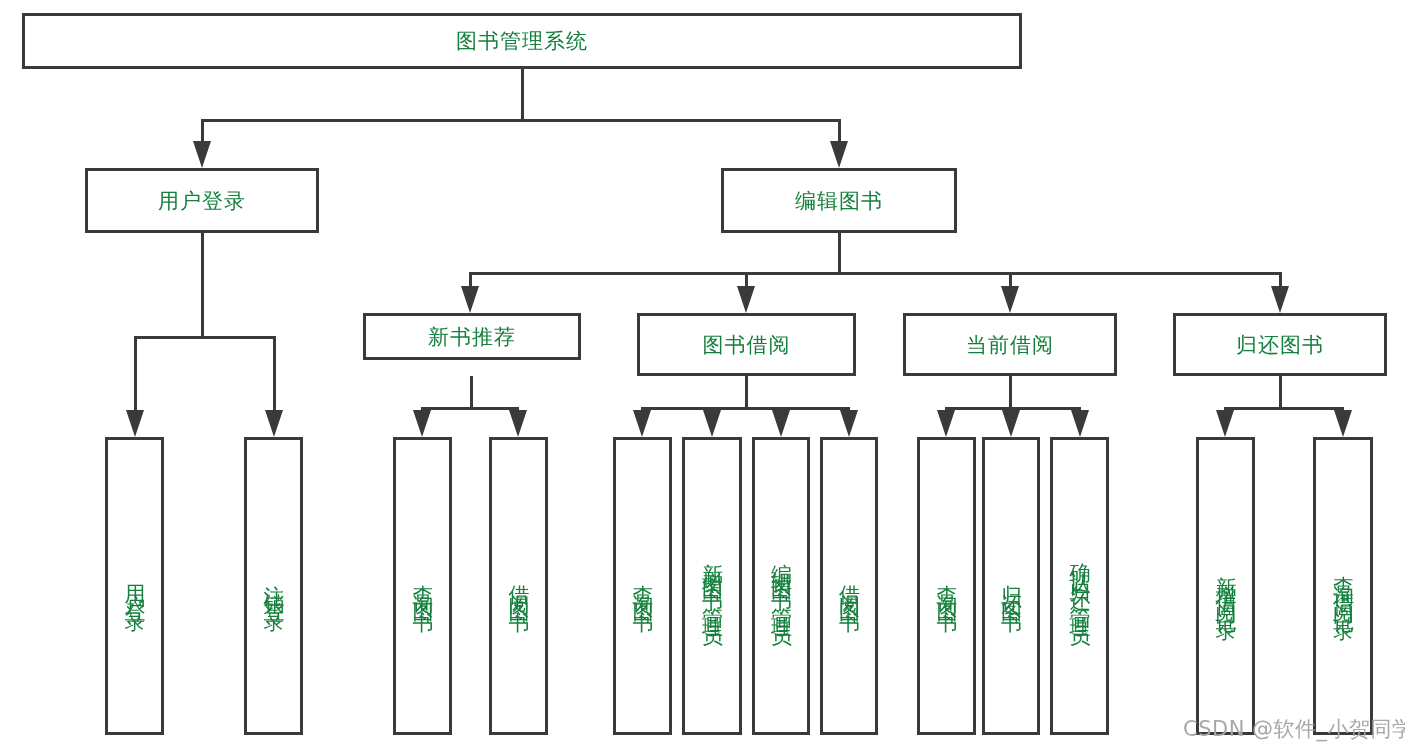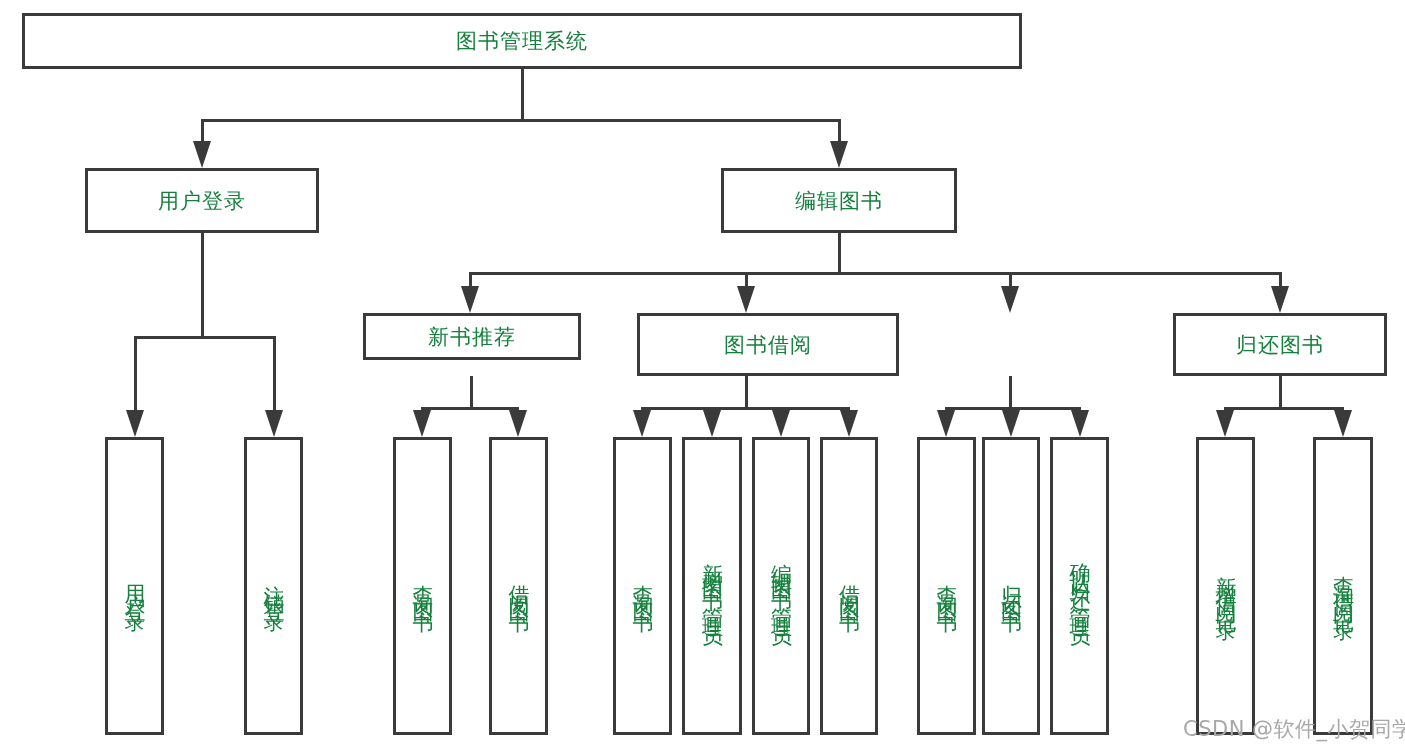--- a/index.html
+++ b/index.html
@@ -95,22 +95,25 @@
     <div class="seg" style="left:1279px; top:272px; width:3px; height:17px;"></div>
     <div class="arrow" style="left:461px; top:286px;"></div>
     <div class="arrow" style="left:737px; top:286px;"></div>
     <div class="arrow" style="left:1001px; top:286px;"></div>
     <div class="arrow" style="left:1271px; top:286px;"></div>
   </div>
 
   <div class="node" style="left:363px; top:313px; width:218px; height:47px;">
     <span>新书推荐</span>
   </div>
-  <div class="node" style="left:637px; top:313px; width:262px; height:63px;">
+  <div class="node" style="left:637px; top:313px; width:219px; height:63px;">
     <span>图书借阅</span>
+  </div>
+  <div class="node" style="left:903px; top:313px; width:214px; height:63px;">
+    <span>当前借阅</span>
   </div>
   <div class="node" style="left:1173px; top:313px; width:214px; height:63px;">
     <span>归还图书</span>
   </div>
 
   <div>
     <div class="seg" style="left:470px; top:376px; width:3px; height:34px;"></div>
     <div class="seg" style="left:421px; top:407px; width:98px; height:3px;"></div>
     <div class="arrow" style="left:413px; top:410px;"></div>
     <div class="arrow" style="left:509px; top:410px;"></div>

